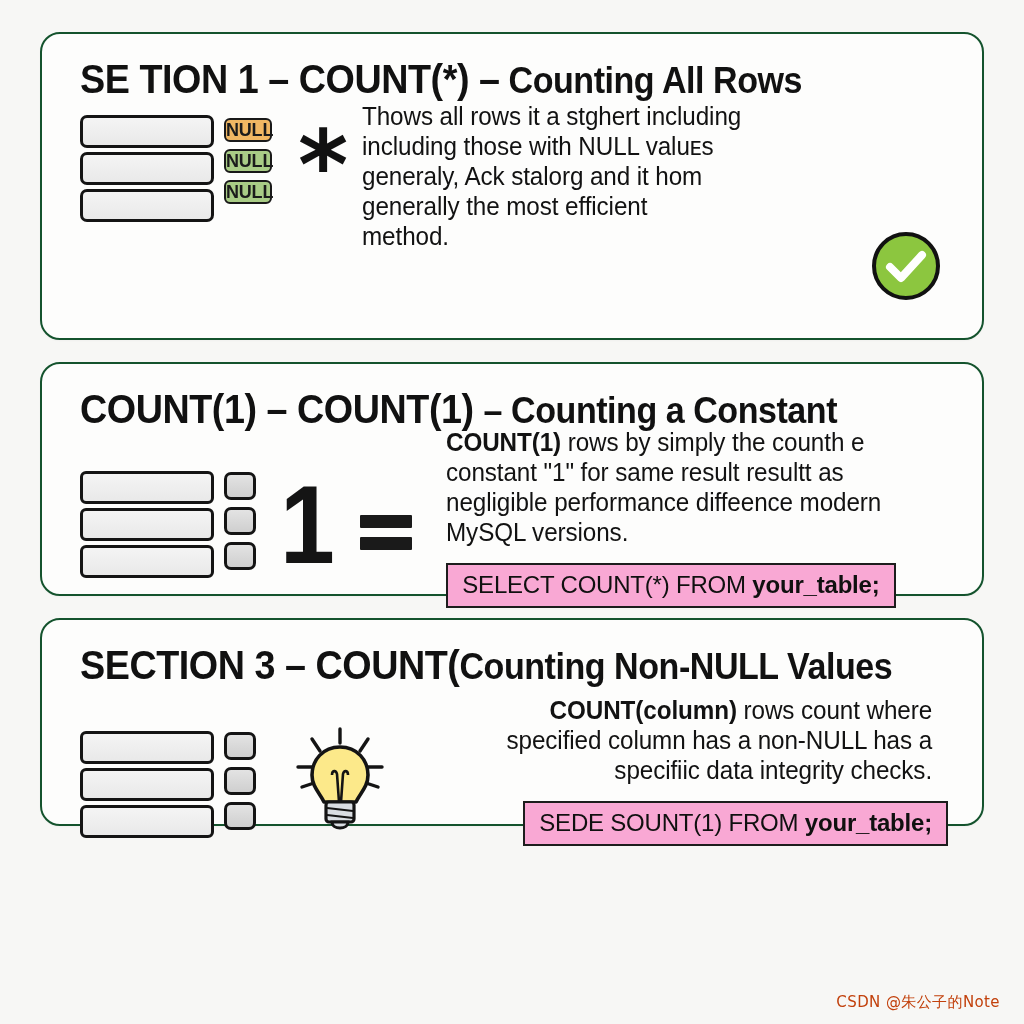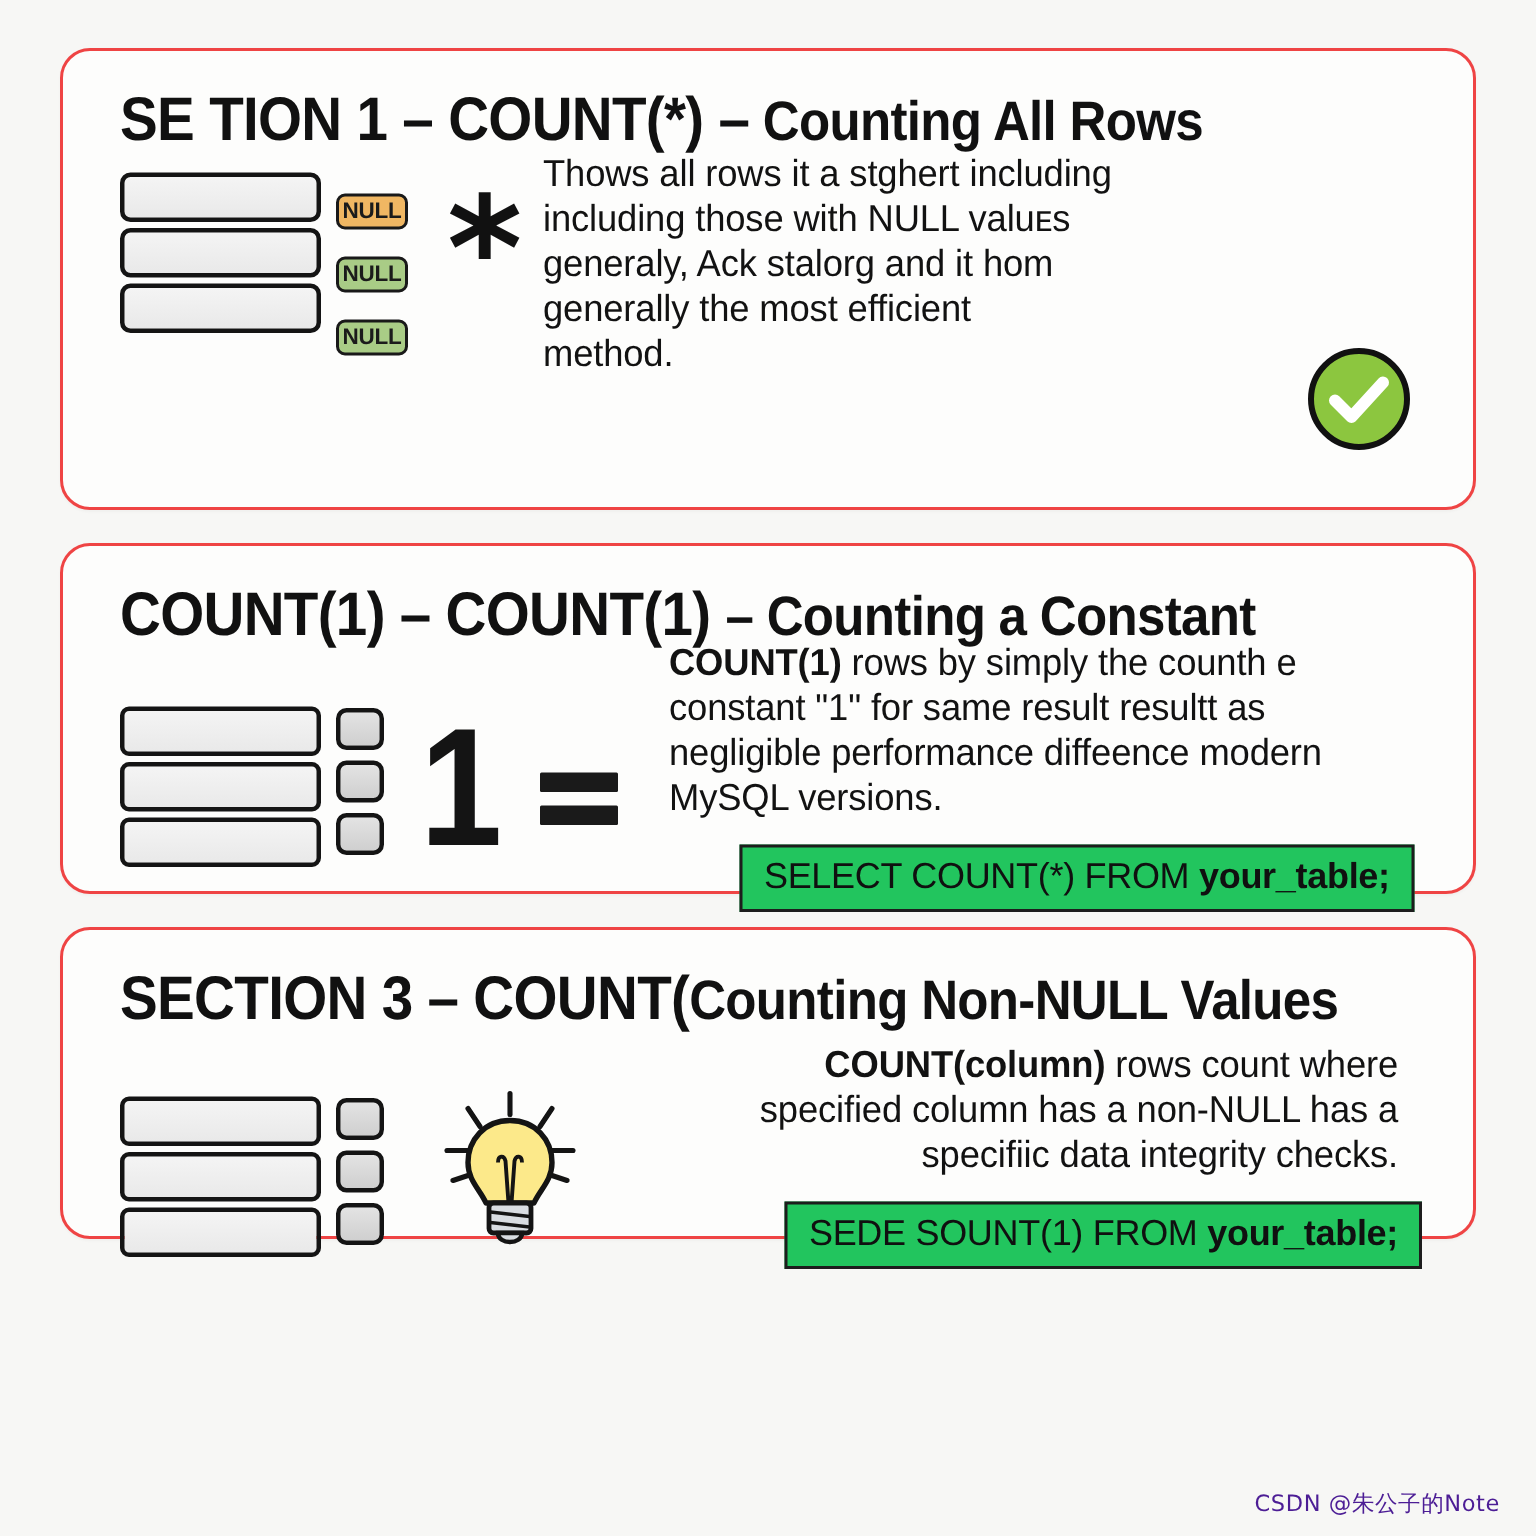--- a/index.html
+++ b/index.html
@@ -20,21 +20,21 @@
     height: 1024px;
     box-sizing: border-box;
     padding: 32px 40px 0 40px;
     position: relative;
   }
 
   .card {
     position: relative;
     box-sizing: border-box;
     background: #fdfdfc;
-    border: 2px solid #ef4444;
+    border: 2px solid #14532d;
     border-radius: 20px;
     margin-bottom: 22px;
     padding: 18px 34px 16px 38px;
     box-shadow: 0 1px 2px rgba(0,0,0,0.03);
   }
   .card-1 { height: 308px; }
   .card-2 { height: 234px; }
   .card-3 { height: 208px; }
 
   .card-title {
@@ -87,26 +87,25 @@
     padding-top: 3px;
   }
   .null-badge {
     width: 48px;
     height: 24px;
     border: 2px solid #191919;
     border-radius: 6px;
     box-sizing: border-box;
     font-family: "Liberation Sans Narrow", "Liberation Sans", sans-serif;
     font-weight: 700;
-    font-size: 15px;
+    font-size: 18px;
     line-height: 20px;
     text-align: center;
     color: #1b1b1b;
     letter-spacing: -0.2px;
-    margin-top: 11px;
   }
 
   
   .chip-col {
     display: flex;
     flex-direction: column;
     gap: 7px;
     margin-left: 10px;
     flex: 0 0 auto;
     padding-top: 1px;
@@ -187,48 +186,47 @@
   .desc .mono-strong {
     font-weight: 700;
   }
   .card-1 .text-col { margin-left: 14px; margin-top: -14px; }
   .card-2 .text-col { margin-left: 34px; margin-top: -44px; }
   .card-3 .text-col { margin-left: 26px; margin-top: -36px; text-align: right; }
 
   .code-box {
     display: inline-block;
     border: 2px solid #1d1d1d;
-    background: #22c55e;
+    background: #f9a8d4;
     padding: 7px 14px 8px 14px;
     margin-top: 16px;
     font-family: "Liberation Sans Narrow", "Liberation Sans", sans-serif;
     font-size: 24px;
     line-height: 1.1;
     color: #101010;
     white-space: nowrap;
     letter-spacing: -0.2px;
-    margin-left: 47px;
   }
   .code-box b { font-weight: 700; }
 
   
   .check-badge {
     position: absolute;
     right: 40px;
     top: 196px;
   }
 
   
   .watermark {
     position: absolute;
     right: 24px;
     bottom: 12px;
     font-family: "DejaVu Sans", sans-serif;
     font-size: 15px;
-    color: #4c1d95;
+    color: #c2410c;
     letter-spacing: 0.4px;
     white-space: nowrap;
   }
 </style>
 </head>
 <body>
 
 <div class="page">
 
   <div class="card card-1">

